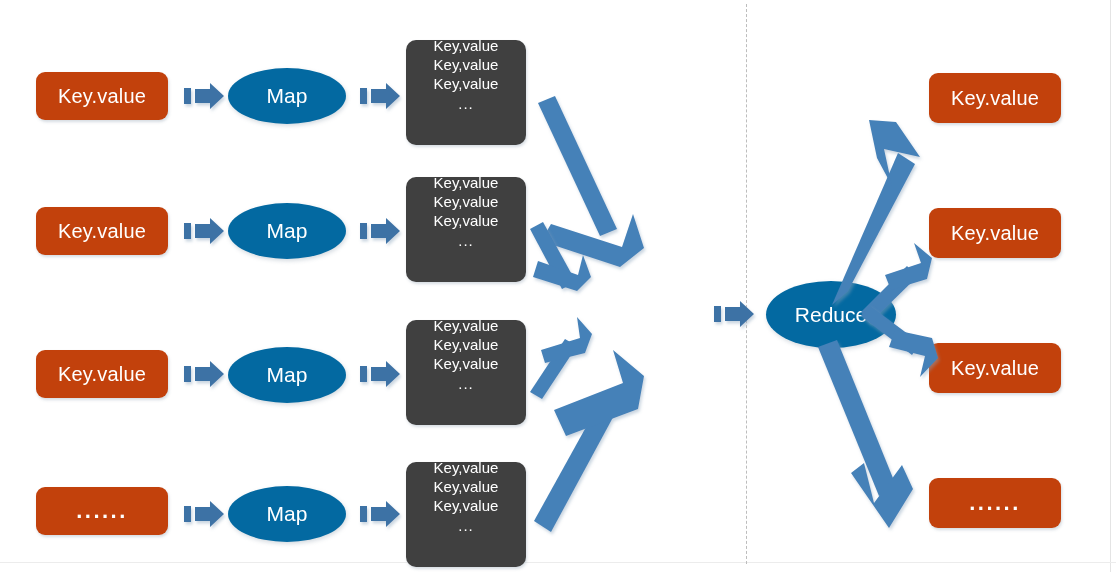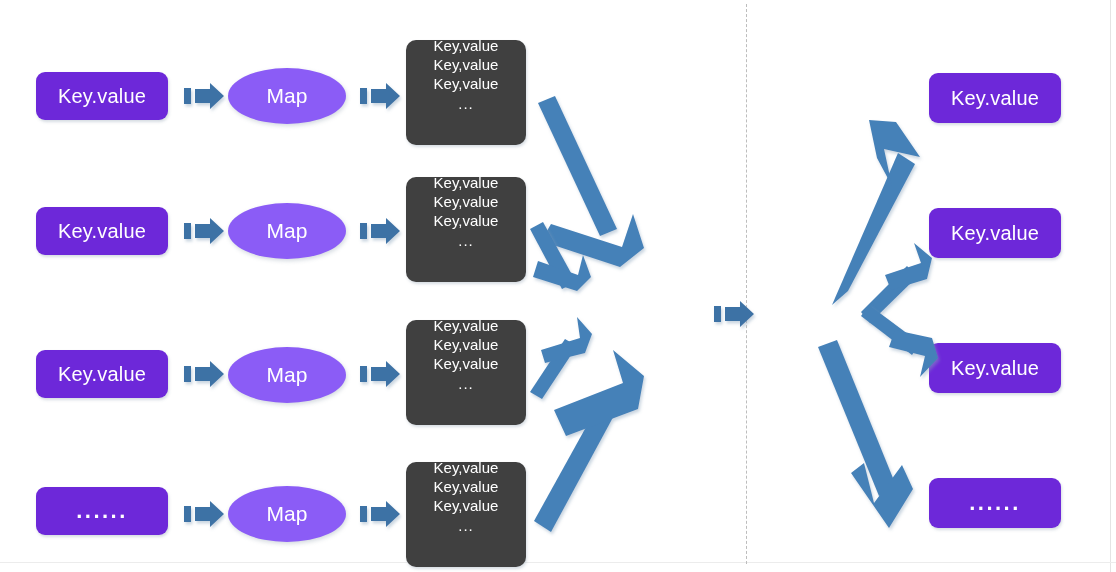--- a/index.html
+++ b/index.html
@@ -41,21 +41,21 @@
     left: 746px;
     top: 4px;
     width: 0;
     height: 560px;
     border-left: 1.5px dashed #bdbdbd;
   }
 
   
   .rbox {
     position: absolute;
-    background: #6d28d9;
+    background: #c2410c;
     border-radius: 9px;
     box-shadow: 1px 2px 3px rgba(120,140,160,0.30);
     color: #ffffff;
     display: flex;
     align-items: center;
     justify-content: center;
     text-align: center;
     font-size: 20px;
     letter-spacing: 0.2px;
     user-select: none;
@@ -87,21 +87,21 @@
   }
   .kvbox .kvtext .ell {
     display: block;
     font-size: 15px;
     line-height: 21px;
     letter-spacing: 1px;
   }
 
   .ellipse {
     position: absolute;
-    background: #8b5cf6;
+    background: #0369a1;
     border-radius: 50%;
     box-shadow: 1px 2px 4px rgba(120,140,160,0.32);
     color: #ffffff;
     display: flex;
     align-items: center;
     justify-content: center;
     font-size: 21px;
     user-select: none;
   }
 
@@ -179,20 +179,23 @@
   </div>
   <div class="kvbox" style="left:406px; top:462px; width:120px; height:105px;">
     <div class="kvtext">
       <span>Key,value</span><br>
       <span>Key,value</span><br>
       <span>Key,value</span>
       <span class="ell">...</span>
     </div>
   </div>
 
+  <div class="ellipse" style="left:766px; top:281px; width:130px; height:67px;">
+    <span>Reduce</span>
+  </div>
 
   <div class="rbox" style="left:929px; top:73px;  width:132px; height:50px;">
     <span>Key.value</span>
   </div>
   <div class="rbox" style="left:929px; top:208px; width:132px; height:50px;">
     <span>Key.value</span>
   </div>
   <div class="rbox" style="left:929px; top:343px; width:132px; height:50px;">
     <span>Key.value</span>
   </div>

